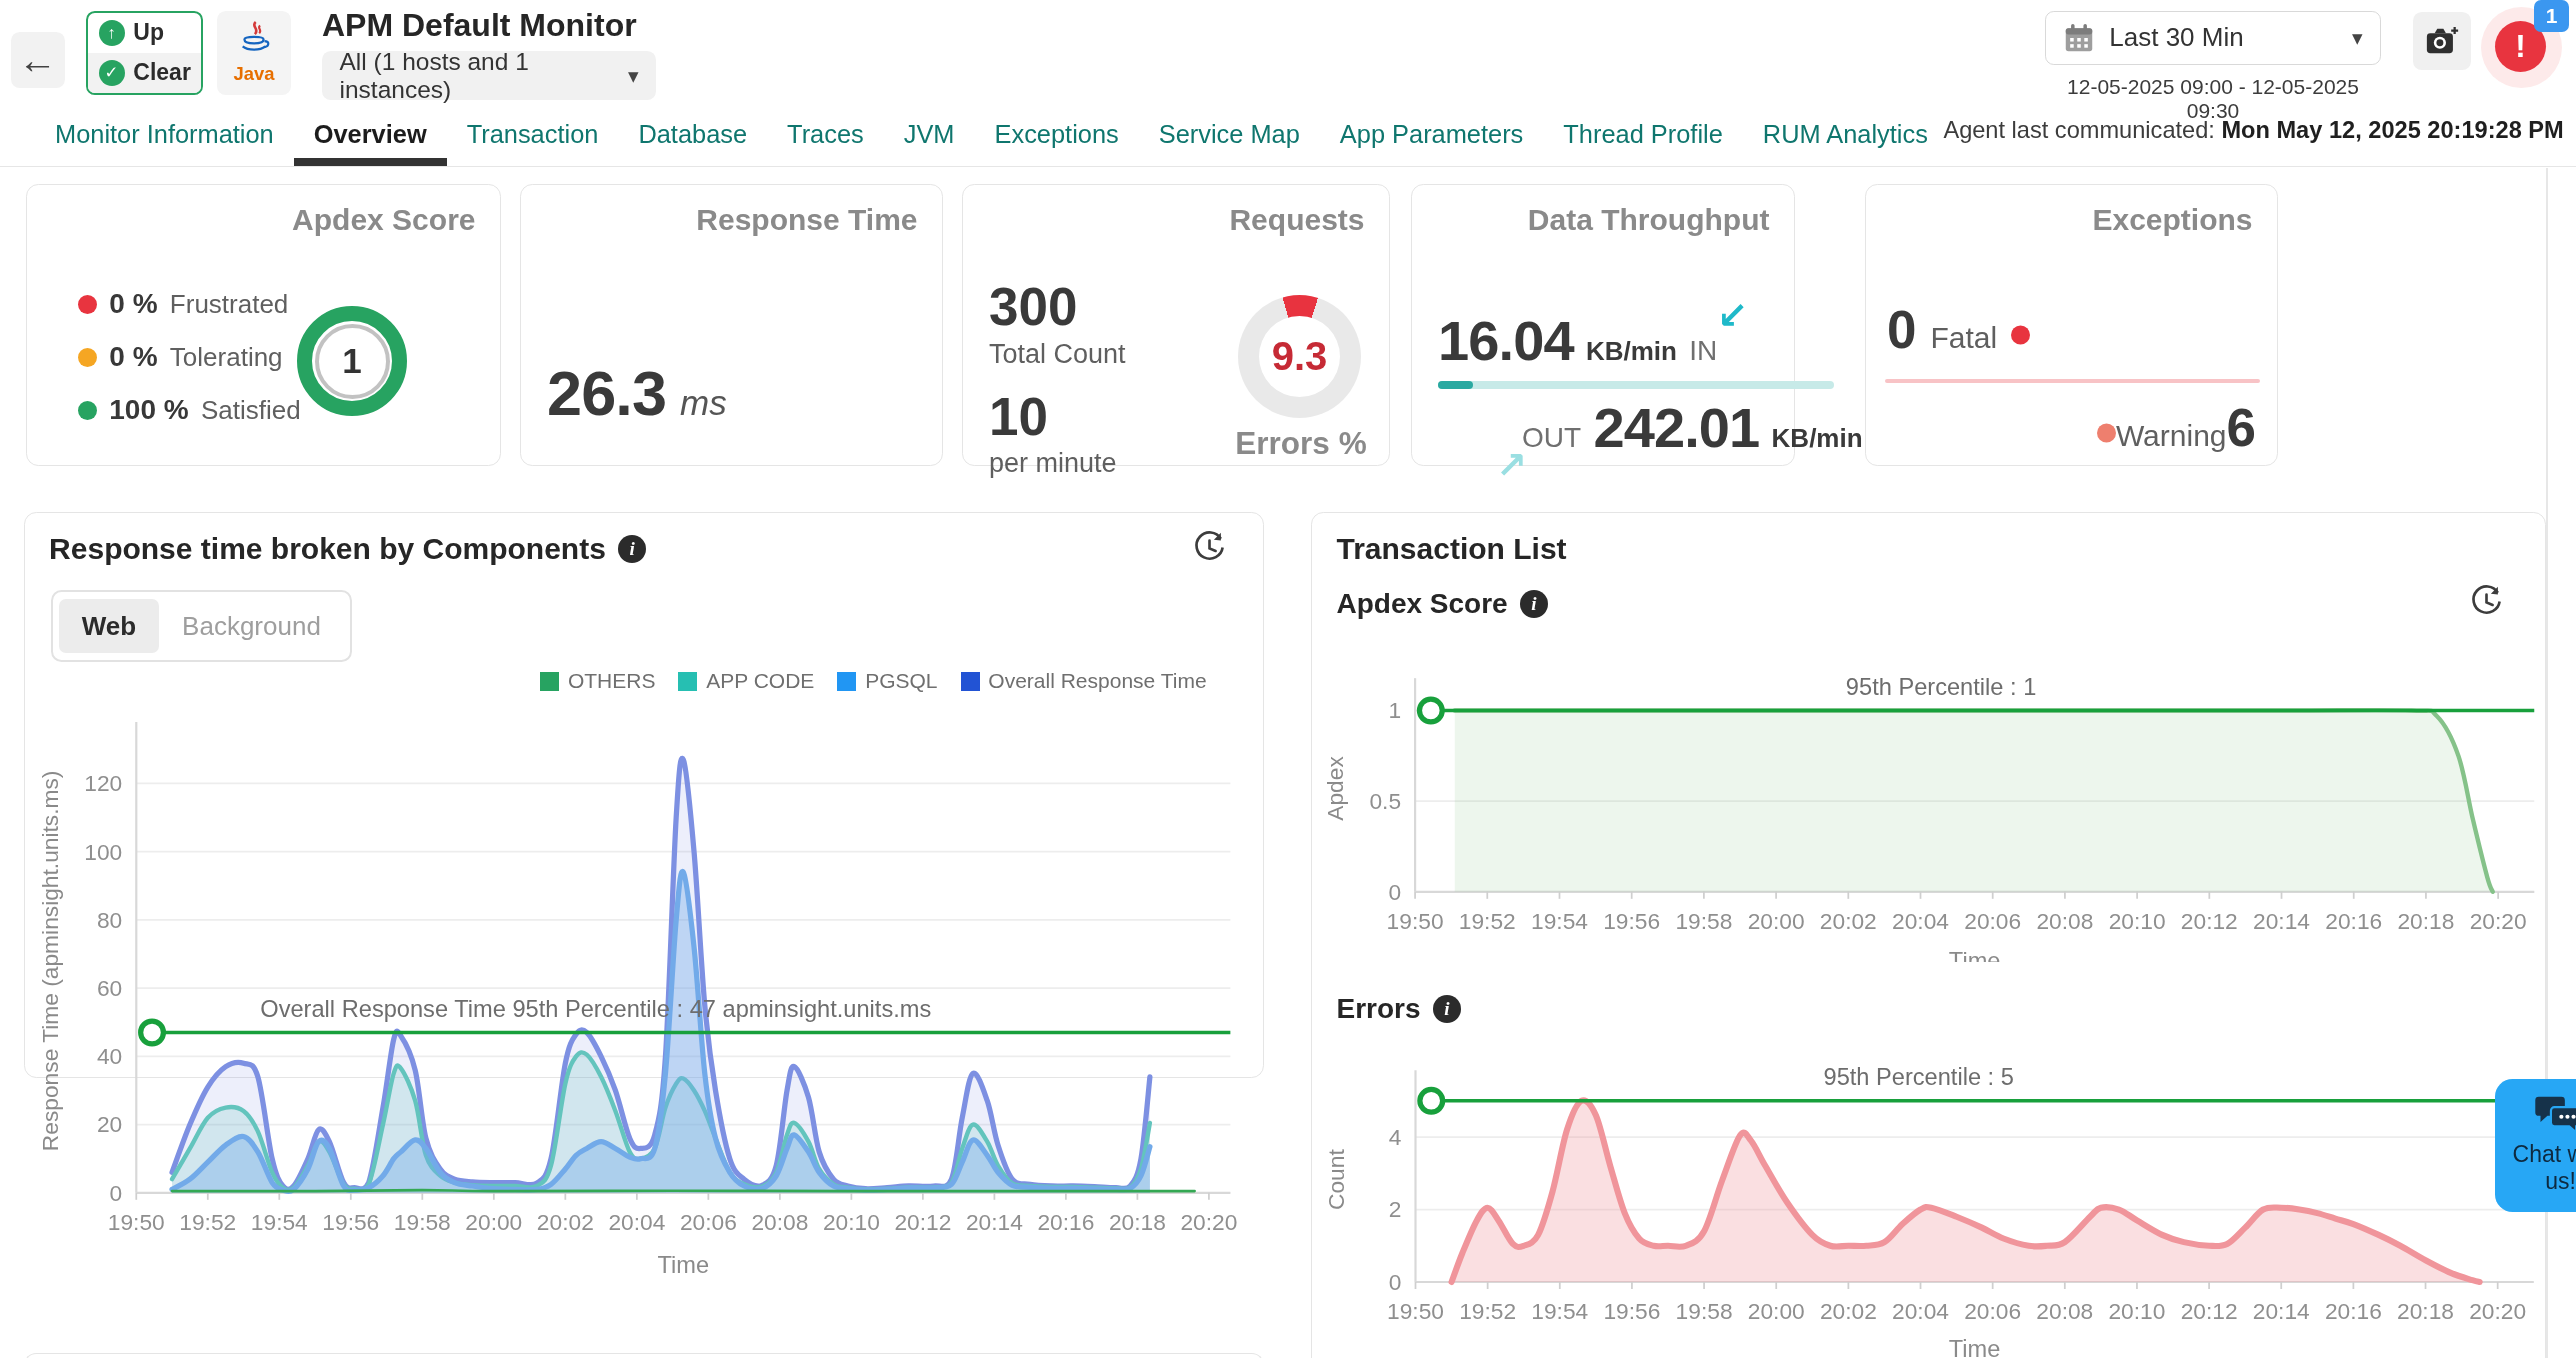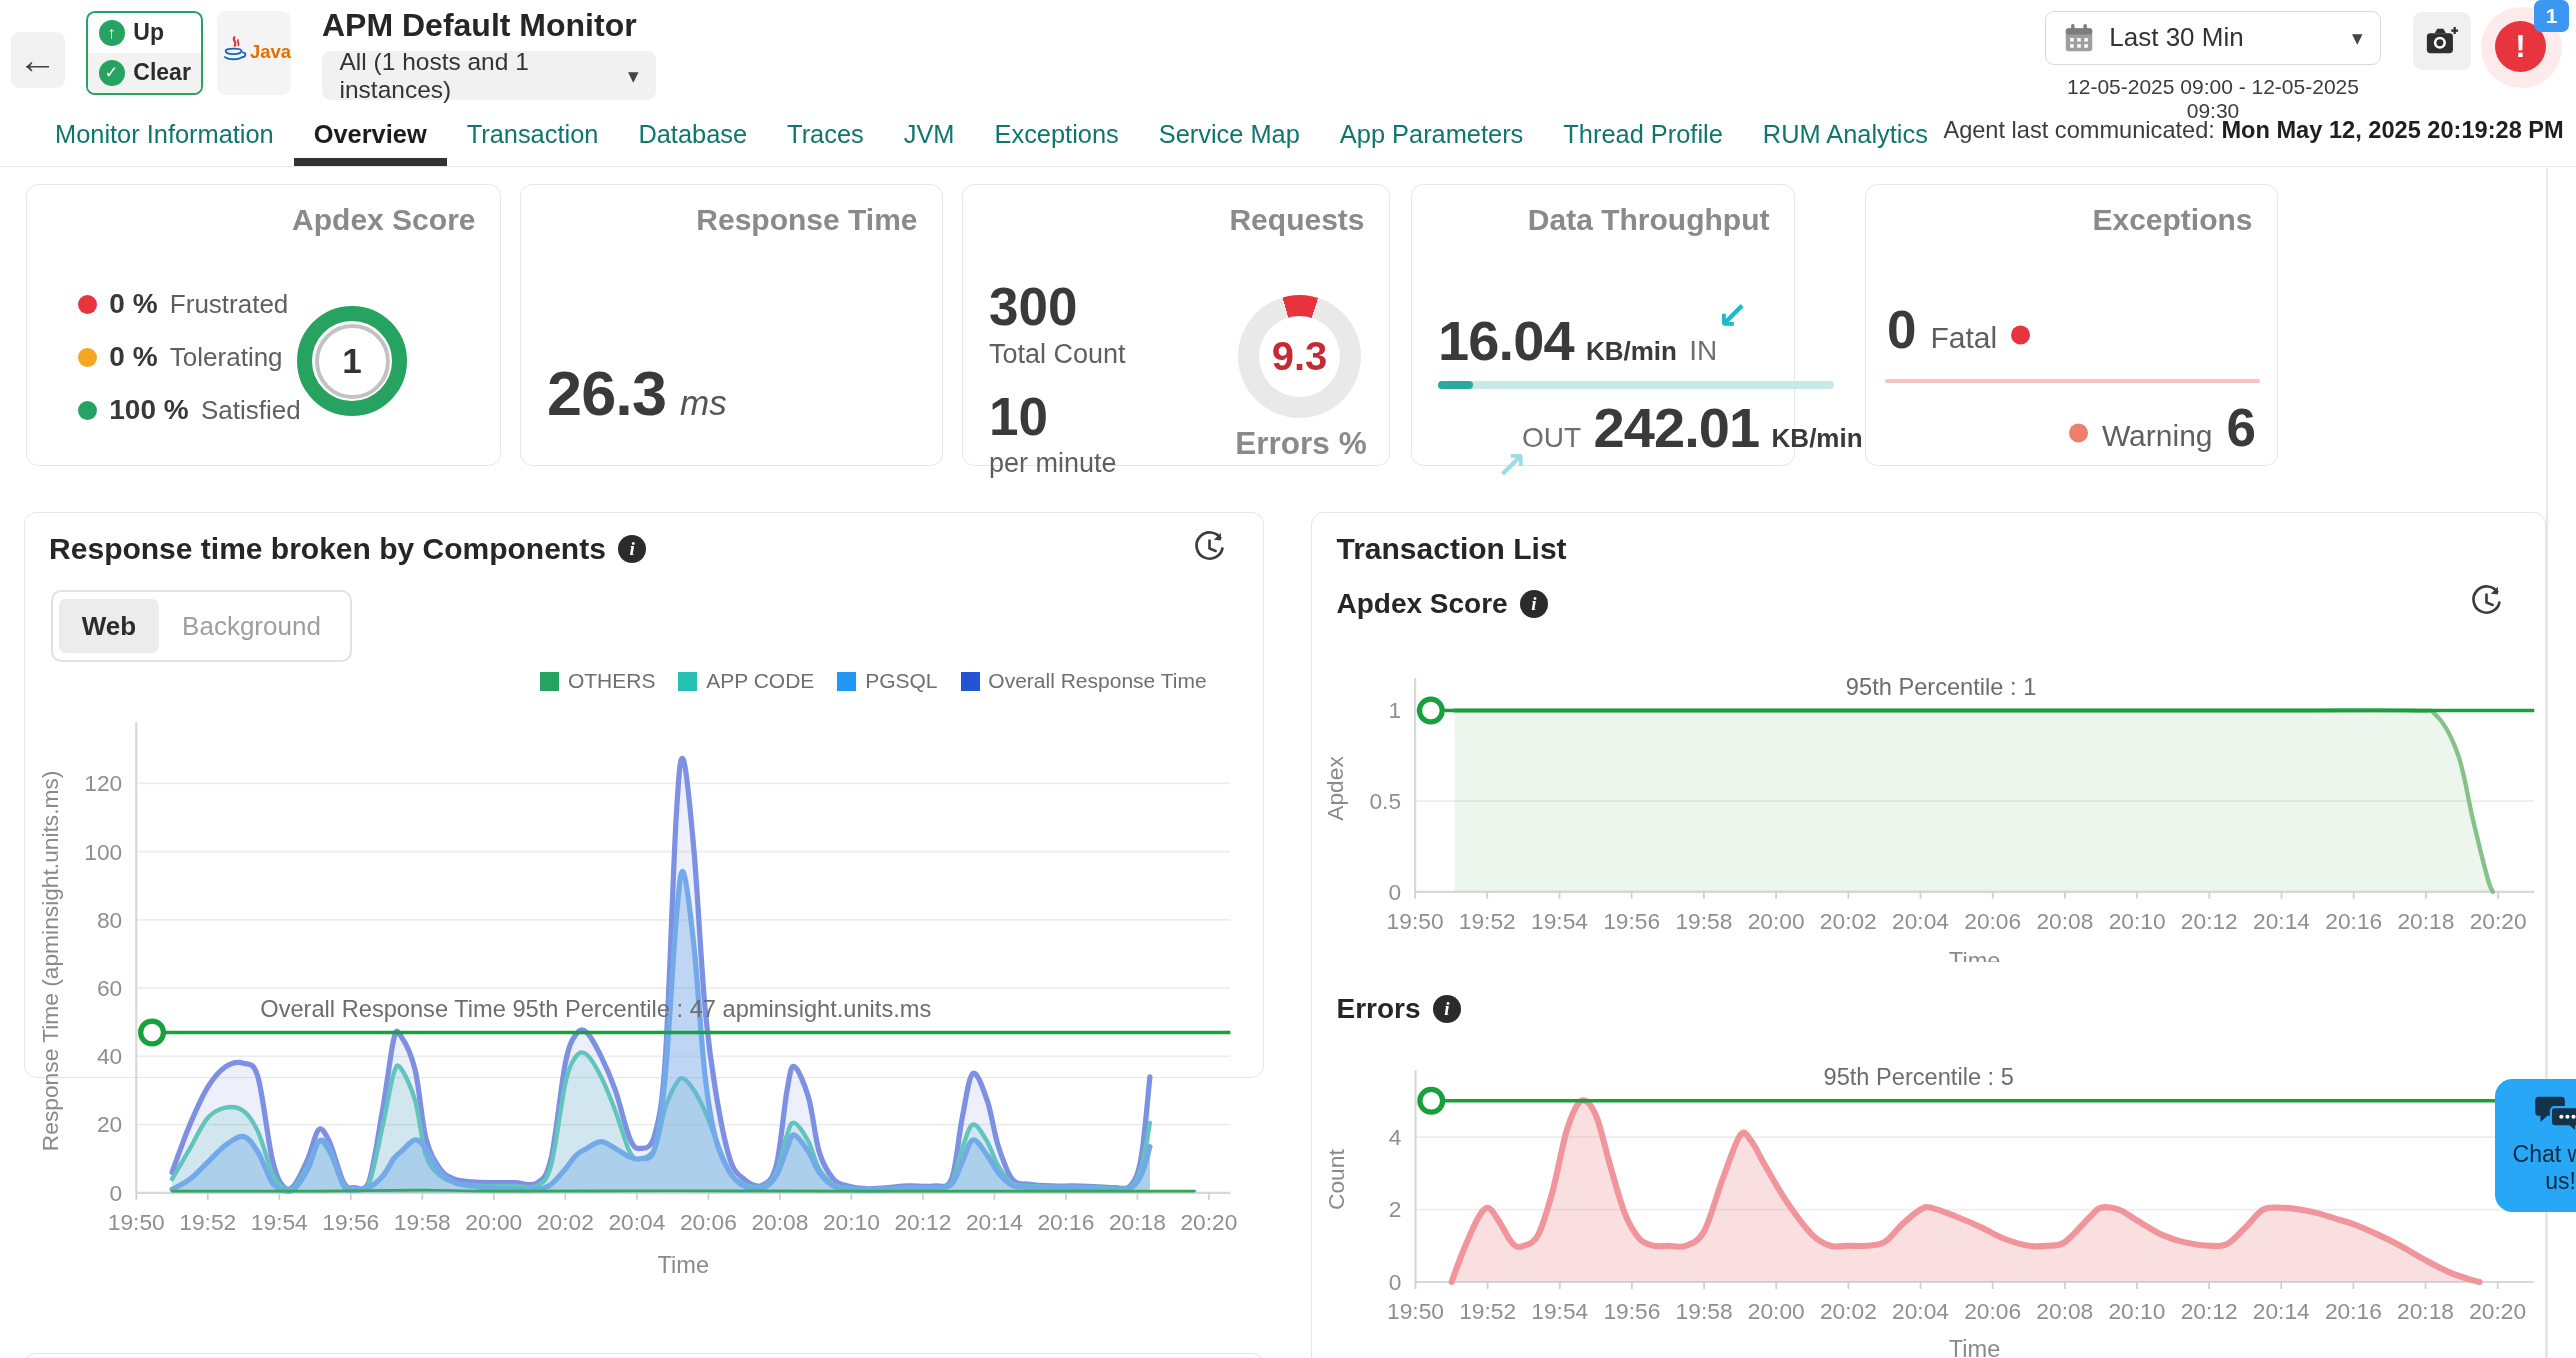--- a/index.html
+++ b/index.html
@@ -13,21 +13,21 @@
   .back-tile { left:10.5px; top:31.5px; width:54px; height:56px; background:#f2f2f2; border-radius:8.8px;
     font-size:39px; color:#424242; cursor:pointer; }
   .status-box { left:86px; top:10.5px; width:117px; height:84px; border:2.6px solid #27a361; border-radius:8.8px;
     background:#fff; overflow:hidden; display:flex; flex-direction:column; }
   .status-row { flex:1; display:flex; align-items:center; gap:8.8px; padding:0 10.5px;
     font-weight:bold; font-size:23px; color:#2b2b2b; }
   .status-row.clear-row { background:#f2f2f2; }
   .st-ico { width:26px; height:26px; border-radius:50%; background:#27a361; color:#fff;
     font-size:16.6px; font-weight:bold; flex:0 0 auto; }
   .java-tile { left:217px; top:10.5px; width:74px; height:84px; background:#f4f4f4; border-radius:8.8px;
-    display:flex; align-items:center; justify-content:center; }
+    display:flex; flex-direction:column; align-items:center; justify-content:center; }
   .java-word { color:#e76f00; font-weight:bold; font-size:18.4px; margin-top:-1.8px; }
   .page-title { left:322px; top:7px; font-size:32px; font-weight:bold; color:#262626; }
   .host-select { left:322px; top:51px; width:334px; height:49px; background:#f1f1f1; border-radius:8.8px;
     padding:0 17.5px; font-size:24.5px; color:#333; display:flex; align-items:center; justify-content:space-between; cursor:pointer; }
   .caret { font-size:21px; color:#444; }
   .time-pill { left:2045px; top:10.5px; width:336px; height:54px; border:1.8px solid #d9d9d9; border-radius:8.8px;
     background:#fff; padding:0 17.5px; gap:15.8px; font-size:26px; color:#333; cursor:pointer; }
   .time-pill .caret { margin-left:auto; }
   .date-range { left:2045px; top:75px; width:336px; text-align:center; font-size:21px; color:#3c3c3c; }
   .camera-btn { left:2413px; top:12.3px; width:58px; height:58px; background:#f0f0f0; border-radius:8.8px; cursor:pointer; }
@@ -83,21 +83,21 @@
   .inout { font-size:28px; color:#6f6f6f; }
   .tp-arrow-in { left:305px; top:109px; font-size:37px; font-weight:bold; color:#1fb9c9; }
   .tp-bar { left:26px; top:196px; width:396px; height:7.9px; background:#c7eae8; border-radius:5.3px; }
   .tp-bar::before { content:""; position:absolute; left:0; top:0; width:35px; height:7.9px; background:#2aa9a1; border-radius:5.3px; }
   .tp-out { left:110px; top:210px; display:flex; align-items:baseline; gap:12.3px; }
   .tp-arrow-out { left:84px; top:259px; font-size:37px; font-weight:bold; color:#9adfe2; }
 
   .ex-fatal { left:21px; top:114px; display:flex; align-items:baseline; gap:14px; }
   .ex-dot { transform:translateY(-3.5px); }
   .ex-divider { left:19px; top:194px; width:375px; height:4.4px; background:#f8c3c6; border-radius:2.6px; }
-  .ex-warn { right:21px; top:212px; display:flex; align-items:baseline; gap:14px; }
+  .ex-warn { right:21px; top:212px; display:flex; align-items:baseline; }
 
   
   .panel { position:absolute; background:#fff; border:1.8px solid #e5e5e5; border-radius:12.3px; }
   #panel-left { left:23.6px; top:512px; width:1240px; height:566px; }
   #panel-right { left:1311px; top:512px; width:1235px; height:884px; }
   .panel-title { font-size:30px; font-weight:bold; color:#262626; display:flex; align-items:center; gap:12.3px; }
   .info-ico { width:28px; height:28px; border-radius:50%; background:#2b2b2b; color:#fff;
     font-family:"Liberation Serif",serif; font-style:italic; font-weight:bold; font-size:19px; flex:0 0 auto; }
   .hist-btn { width:37px; height:37px; cursor:pointer; }
   .toggle { left:26px; top:77px; height:72px; border:2.6px solid #e2e2e2; border-radius:10.5px;

